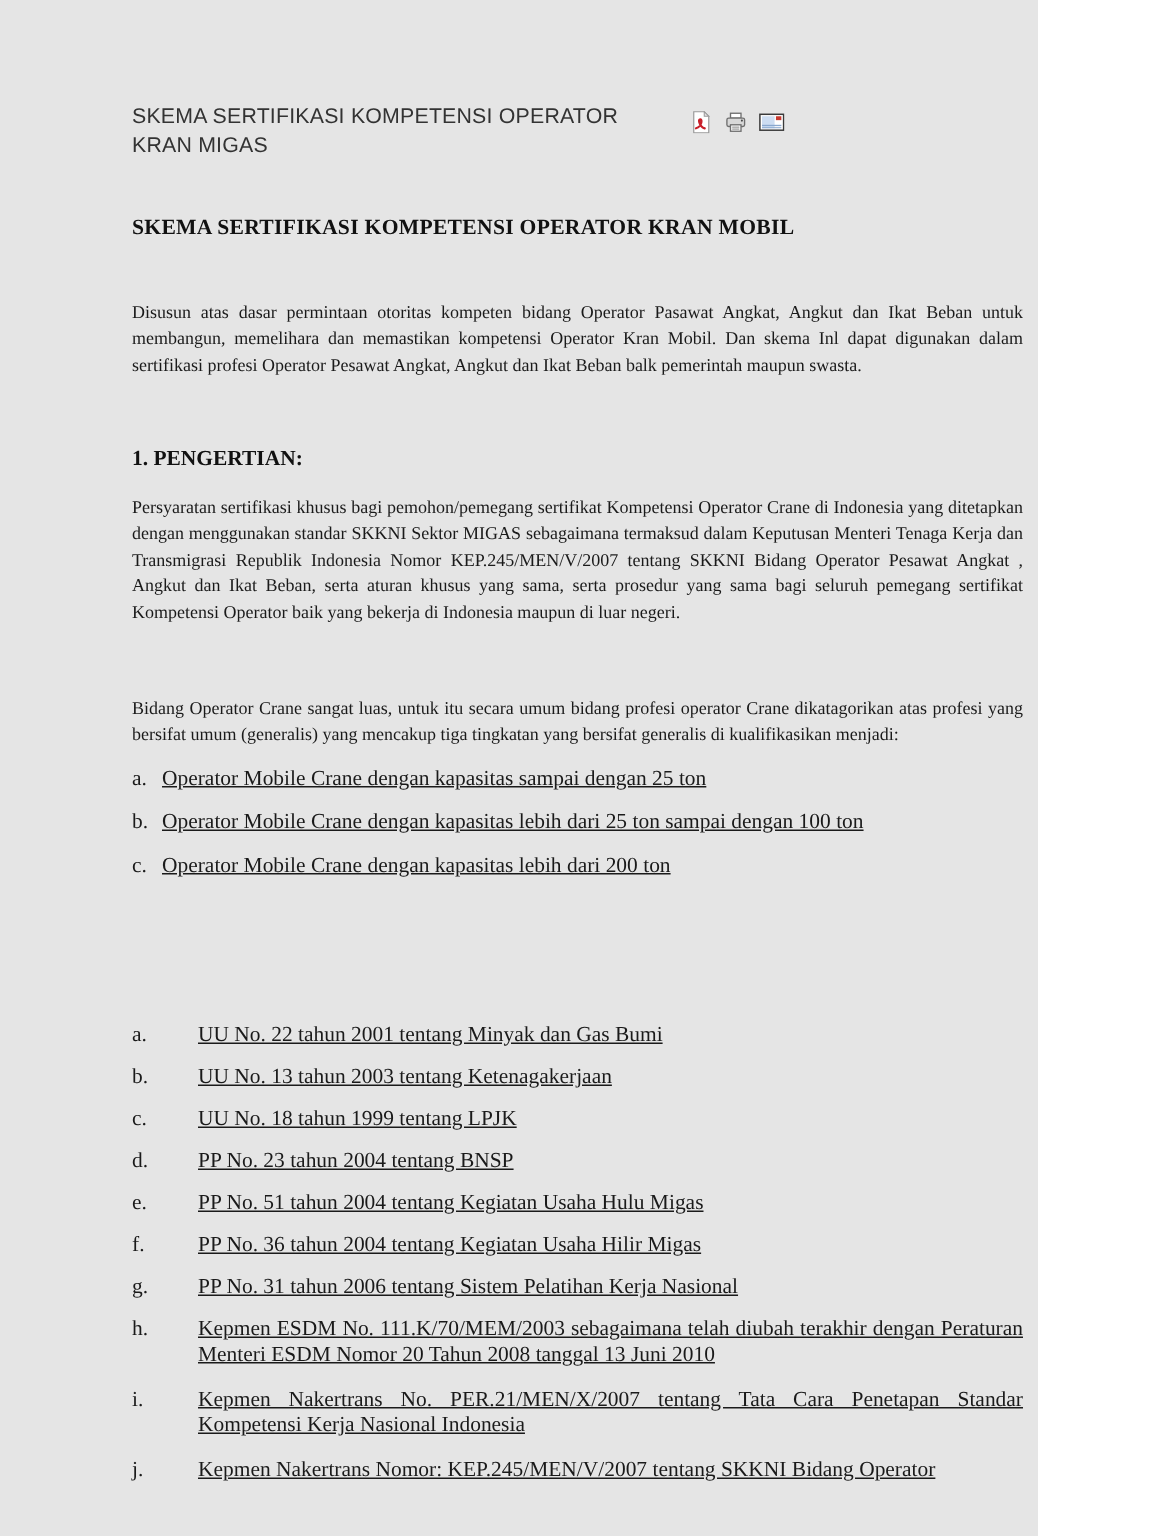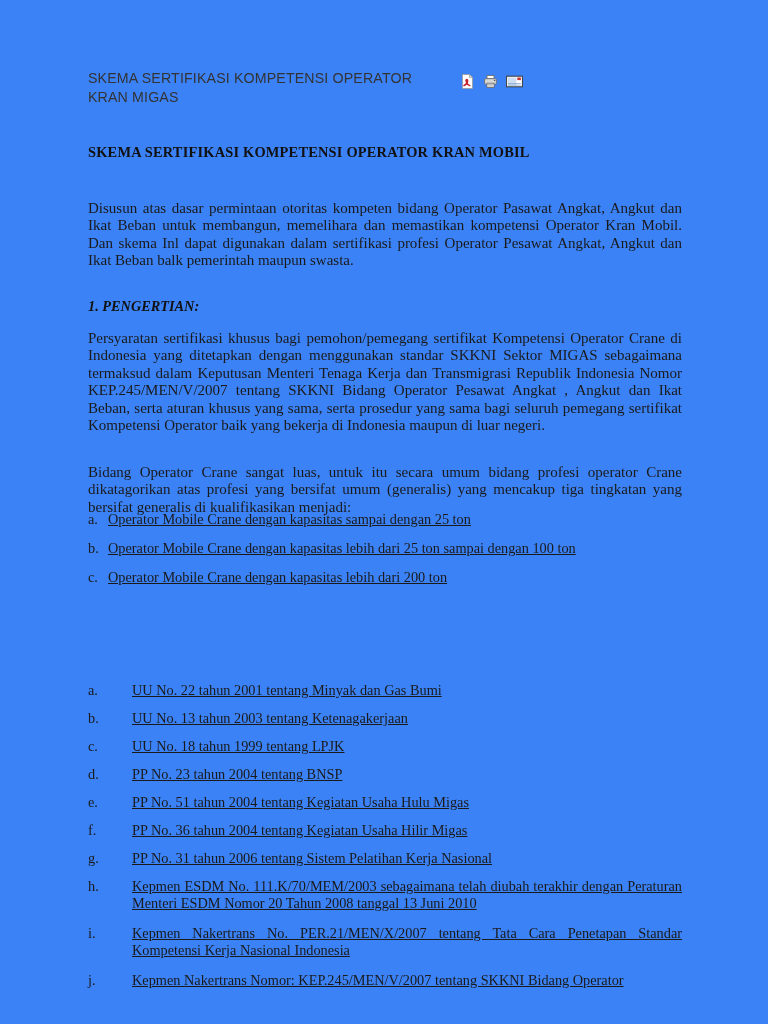--- a/index.html
+++ b/index.html
@@ -13,23 +13,23 @@
     position: relative;
     overflow: hidden;
     font-family: "Liberation Serif", "DejaVu Serif", serif;
     color: #1a1a1a;
   }
 
   .page {
     position: absolute;
     left: 0;
     top: 0;
-    width: 768px;
+    width: 692px;
     height: 1024px;
-    background: #3b82f6;
+    background: #e5e5e5;
   }
 
   
   .doc-header {
     position: absolute;
     left: 88px;
     top: 69px;
     width: 596px;
     display: flex;
     align-items: flex-start;
@@ -65,35 +65,34 @@
     font-size: 14.4px;
     letter-spacing: 0.2px;
     color: #111;
   }
 
   .para {
     position: absolute;
     left: 88px;
     width: 594px;
     text-align: justify;
-    font-size: 15px;
+    font-size: 12px;
     line-height: 17.4px;
     color: #1a1a1a;
   }
 
   .heading {
     position: absolute;
     left: 88px;
     width: 594px;
     font-weight: bold;
     font-size: 14.3px;
     line-height: 17.4px;
     text-align: justify;
     color: #111;
-    font-style: italic;
   }
 
   .listitem {
     position: absolute;
     left: 88px;
     width: 594px;
     font-size: 14.3px;
     line-height: 17.4px;
     text-align: justify;
     color: #1a1a1a;

